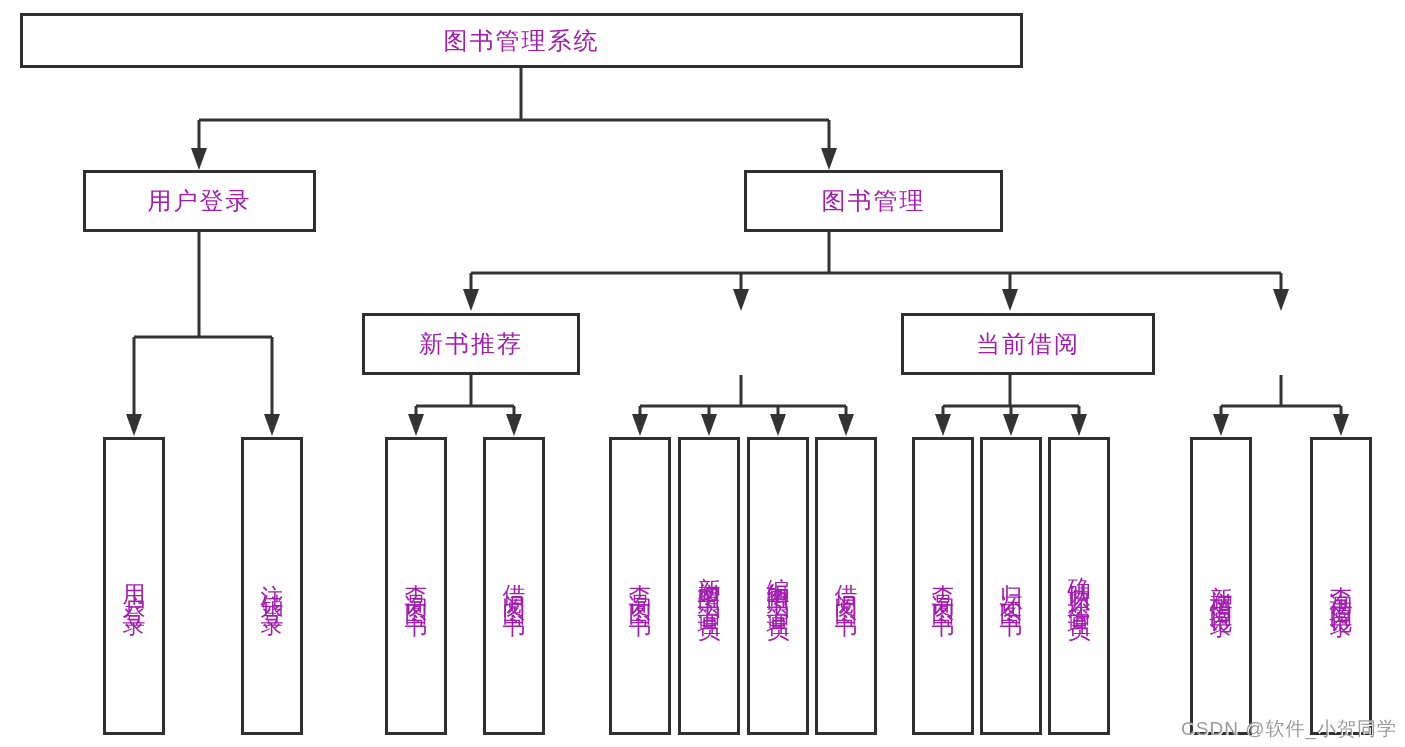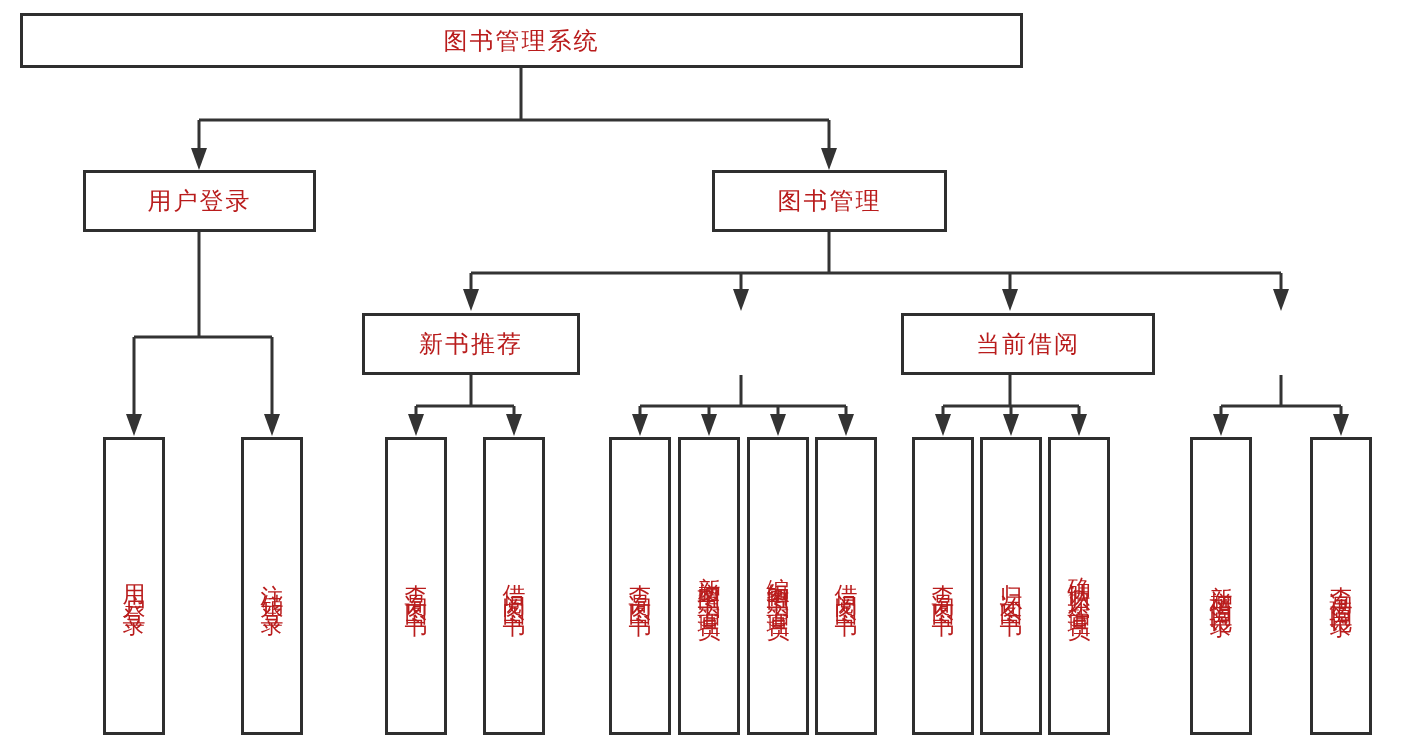--- a/index.html
+++ b/index.html
@@ -16,21 +16,21 @@
   .wires { position: absolute; left: 0; top: 0; }
   .box {
     position: absolute;
     background: #ffffff;
     border: 3px solid #2f2f2f;
     display: flex;
     align-items: center;
     justify-content: center;
     font-size: 24px;
     letter-spacing: 2px;
-    color: #b91c1c;
+    color: #a21caf;
     white-space: nowrap;
   }
   .leaf span {
     writing-mode: vertical-rl;
     font-size: 23px;
     line-height: 1;
     letter-spacing: 10px;
     white-space: nowrap;
   }
   .leaf.tight span { letter-spacing: 6px; }
@@ -82,21 +82,21 @@
     </g>
   </svg>
 
   <div class="box" style="left:20px;top:13px;width:1003px;height:55px">
     <span>图书管理系统</span>
   </div>
 
   <div class="box" style="left:83px;top:170px;width:233px;height:62px">
     <span>用户登录</span>
   </div>
-  <div class="box" style="left:712px;top:170px;width:235px;height:62px">
+  <div class="box" style="left:744px;top:170px;width:259px;height:62px">
     <span>图书管理</span>
   </div>
 
   <div class="box" style="left:362px;top:313px;width:218px;height:62px">
     <span>新书推荐</span>
   </div>
   <div class="box" style="left:901px;top:313px;width:254px;height:62px">
     <span>当前借阅</span>
   </div>
 
@@ -133,13 +133,14 @@
   <div class="box leaf tight" style="left:1048px;top:437px;width:62px;height:298px">
     <span>确认归还（管理员）</span>
   </div>
   <div class="box leaf tight" style="left:1190px;top:437px;width:62px;height:298px">
     <span>新增借阅记录</span>
   </div>
   <div class="box leaf tight" style="left:1310px;top:437px;width:62px;height:298px">
     <span>查询借阅记录</span>
   </div>
 
+  <div class="watermark">CSDN @软件_小贺同学</div>
 </div>
 
 </body></html>

